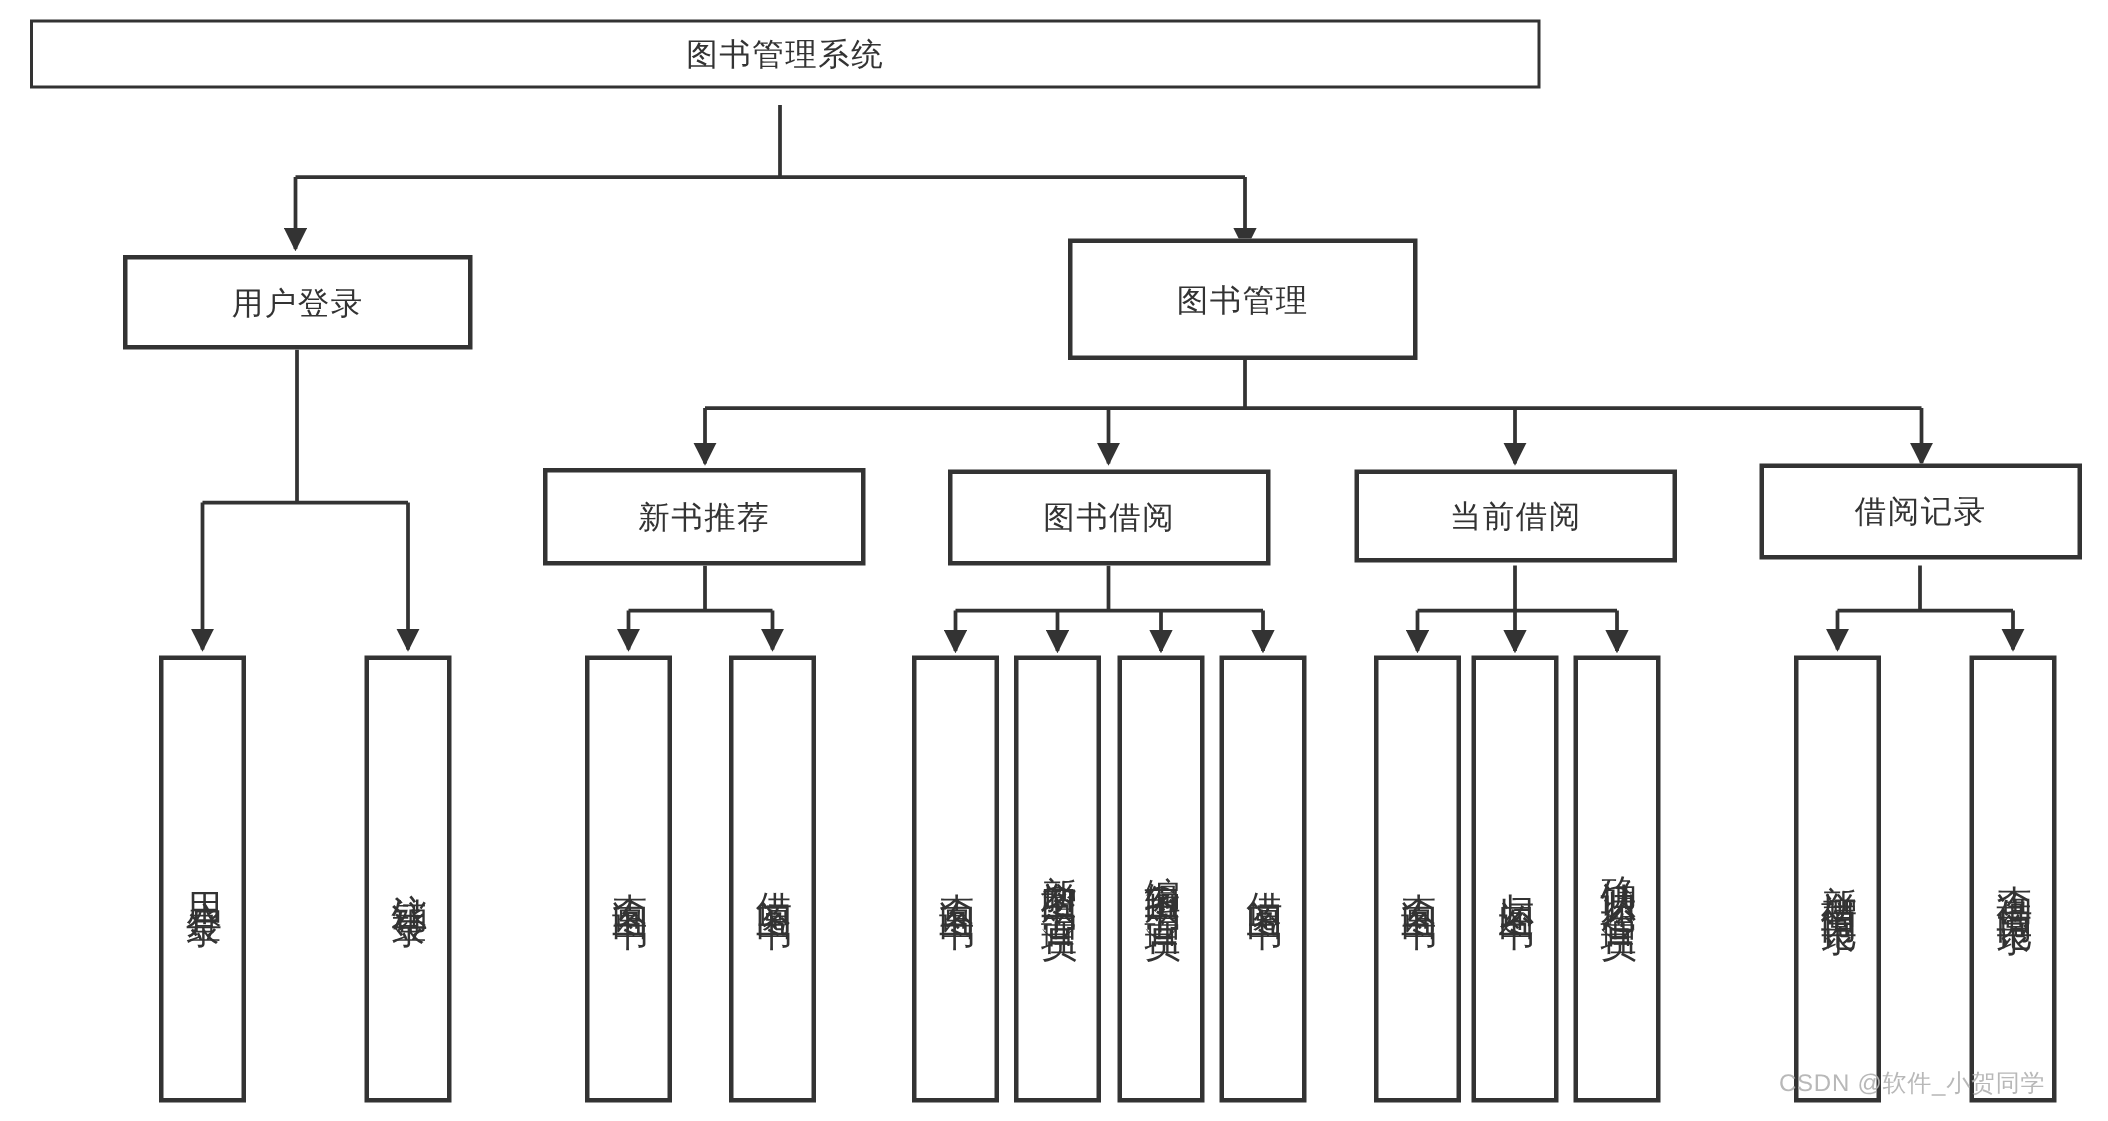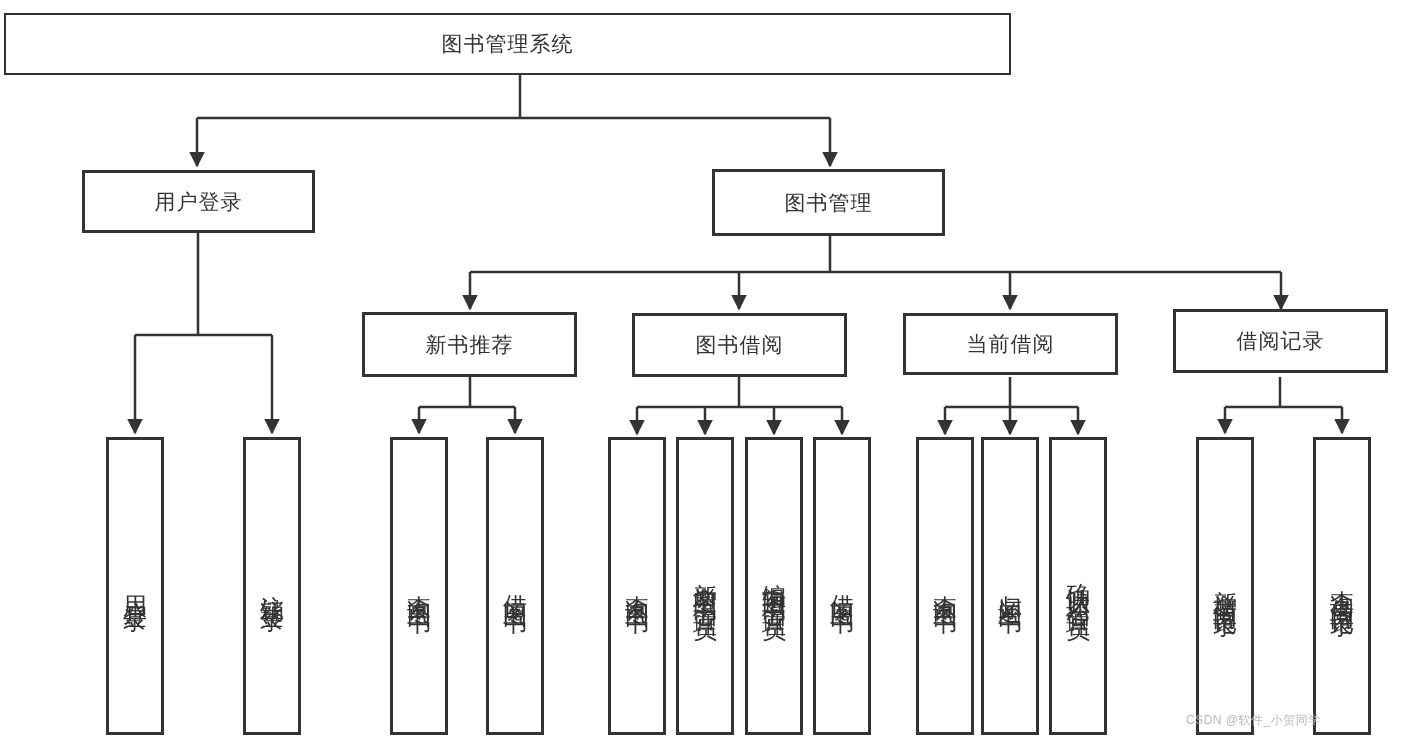--- a/index.html
+++ b/index.html
@@ -41,21 +41,21 @@
     text-orientation: mixed;
     font-size: 24px;
     letter-spacing: 5px;
     line-height: 1;
     color: #333333;
   }
   .watermark {
     position: absolute;
     left: 1186px;
     top: 712px;
-    font-size: 12px;
+    font-size: 16px;
     letter-spacing: 0.5px;
     color: rgba(178,178,178,0.92);
     white-space: nowrap;
     z-index: 5;
   }
 </style>
 </head>
 <body>
 
 <div class="canvas">
@@ -115,28 +115,28 @@
     </g>
 
     <g stroke="#333333" stroke-width="2.5" fill="none">
       <line x1="1280" y1="377" x2="1280" y2="407"></line>
       <line x1="1225" y1="407" x2="1342" y2="407"></line>
       <line x1="1225" y1="407" x2="1225" y2="433" marker-end="url(#arrow)"></line>
       <line x1="1342" y1="407" x2="1342" y2="433" marker-end="url(#arrow)"></line>
     </g>
   </svg>
 
-  <div class="node hbox root" style="left:4px; top:13px; width:1007px; height:62px;">
+  <div class="node hbox root" style="left:20px; top:13px; width:1007px; height:46px;">
     <span>图书管理系统</span>
   </div>
 
   <div class="node hbox" style="left:82px; top:170px; width:233px; height:63px;">
     <span>用户登录</span>
   </div>
-  <div class="node hbox" style="left:712px; top:169px; width:233px; height:67px;">
+  <div class="node hbox" style="left:712px; top:159px; width:233px; height:81px;">
     <span>图书管理</span>
   </div>
 
   <div class="node hbox" style="left:362px; top:312px; width:215px; height:65px;">
     <span>新书推荐</span>
   </div>
   <div class="node hbox" style="left:632px; top:313px; width:215px; height:64px;">
     <span>图书借阅</span>
   </div>
   <div class="node hbox" style="left:903px; top:313px; width:215px; height:62px;">

